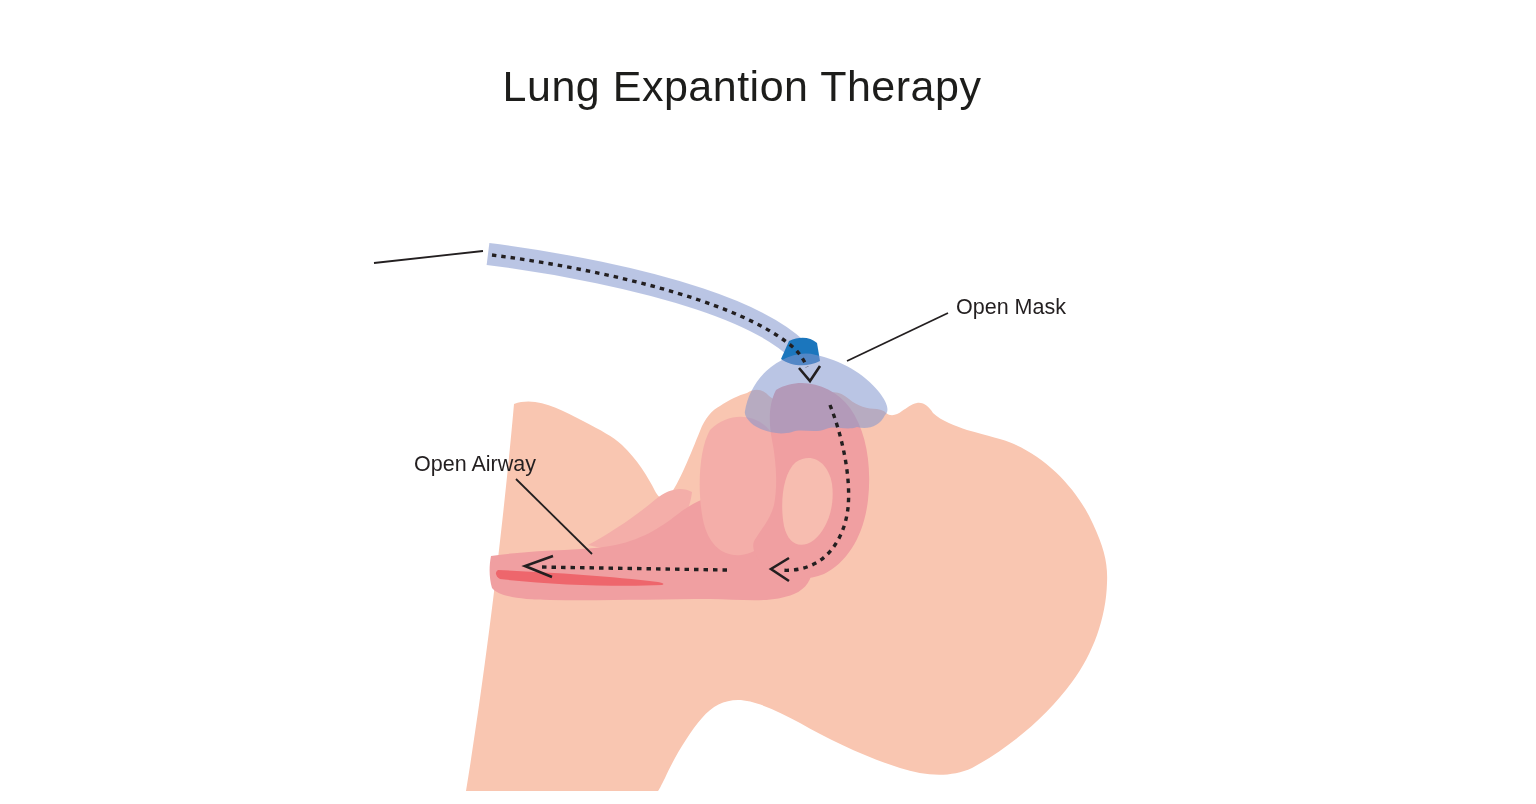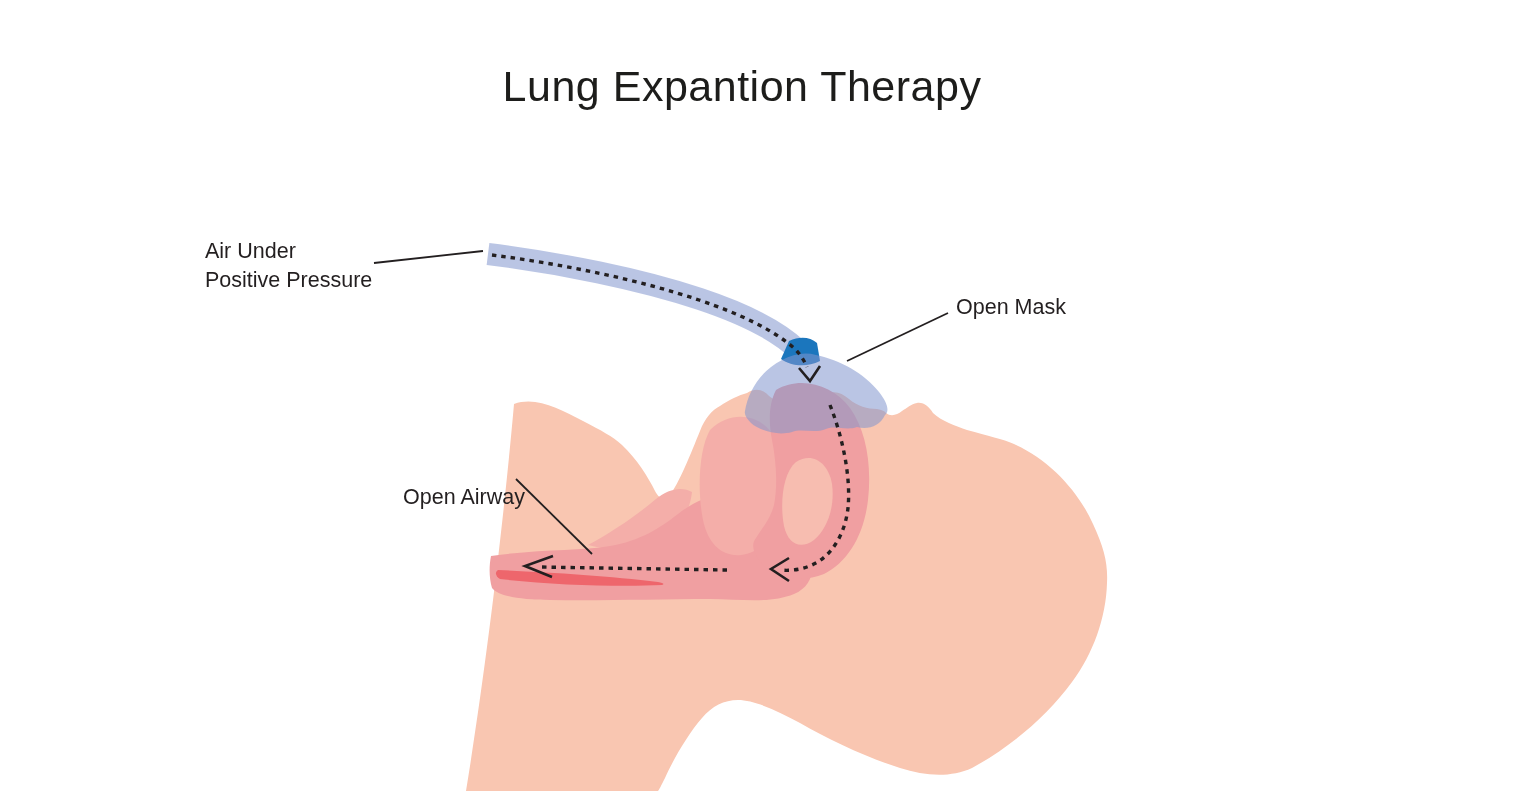--- a/index.html
+++ b/index.html
@@ -43,23 +43,22 @@
   }
   #label-air {
     left: 205px;
     top: 237px;
   }
   #label-face-mask {
     left: 956px;
     top: 293px;
   }
   #label-open-airway {
-    left: 403px;
+    left: 414px;
     top: 450px;
-    margin-top: 33px;
   }
 </style>
 </head>
 <body>
 
 <div id="canvas">
 
   <svg id="artwork" viewBox="0 0 1536 804" fill="none" xmlns="http://www.w3.org/2000/svg">
 
     <path d="M 466,791
@@ -183,22 +182,18 @@
 
     <g stroke-width="1.8" fill="none" stroke="#231f20">
       <path d="M 374,263 L 483,251"></path>
       <path d="M 948,313 L 847,361"></path>
       <path d="M 516,479 L 592,554"></path>
     </g>
   </svg>
 
   <div id="diagram-title">Lung Expantion Therapy</div>
 
-  <div id="label-air" class="label">
-    <div>Air Under</div>
-    <div>Positive Pressure</div>
-  </div>
 
   <div id="label-face-mask" class="label">Open Mask</div>
 
   <div id="label-open-airway" class="label">Open Airway</div>
 
 </div>
 
 </body></html>

